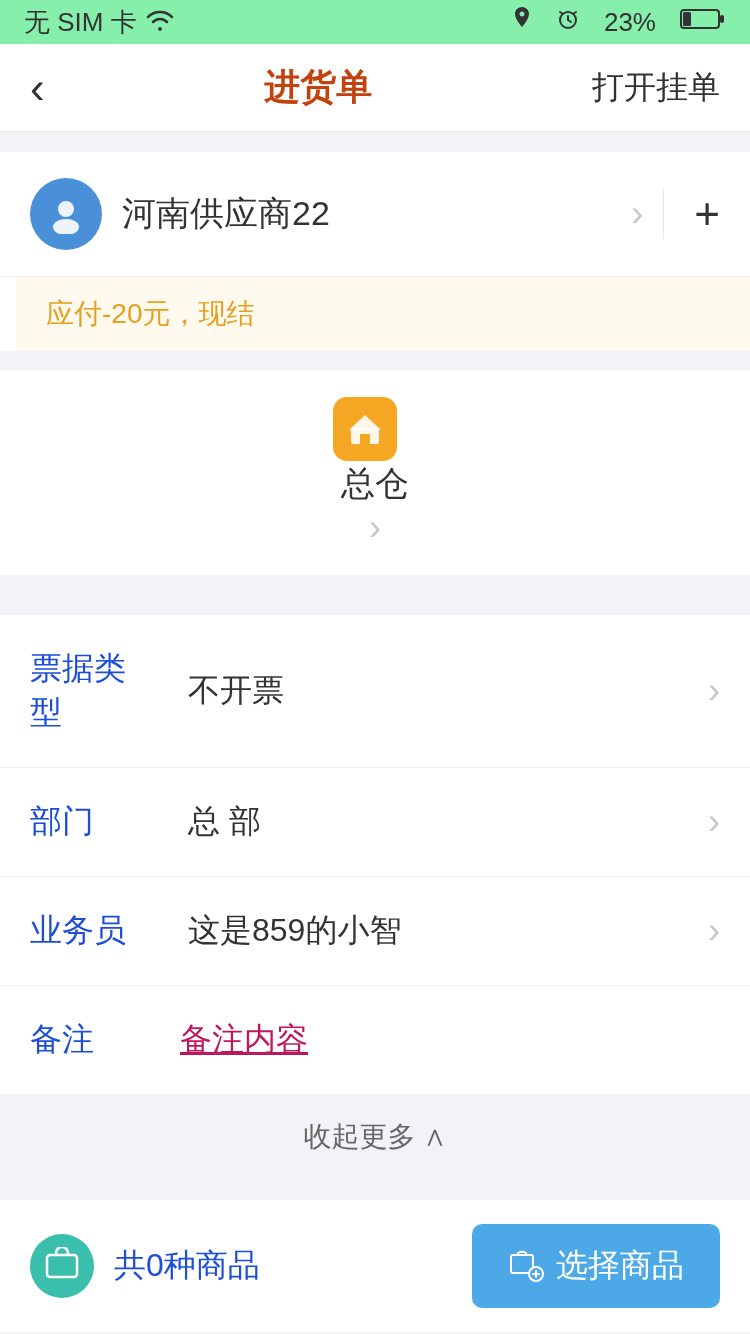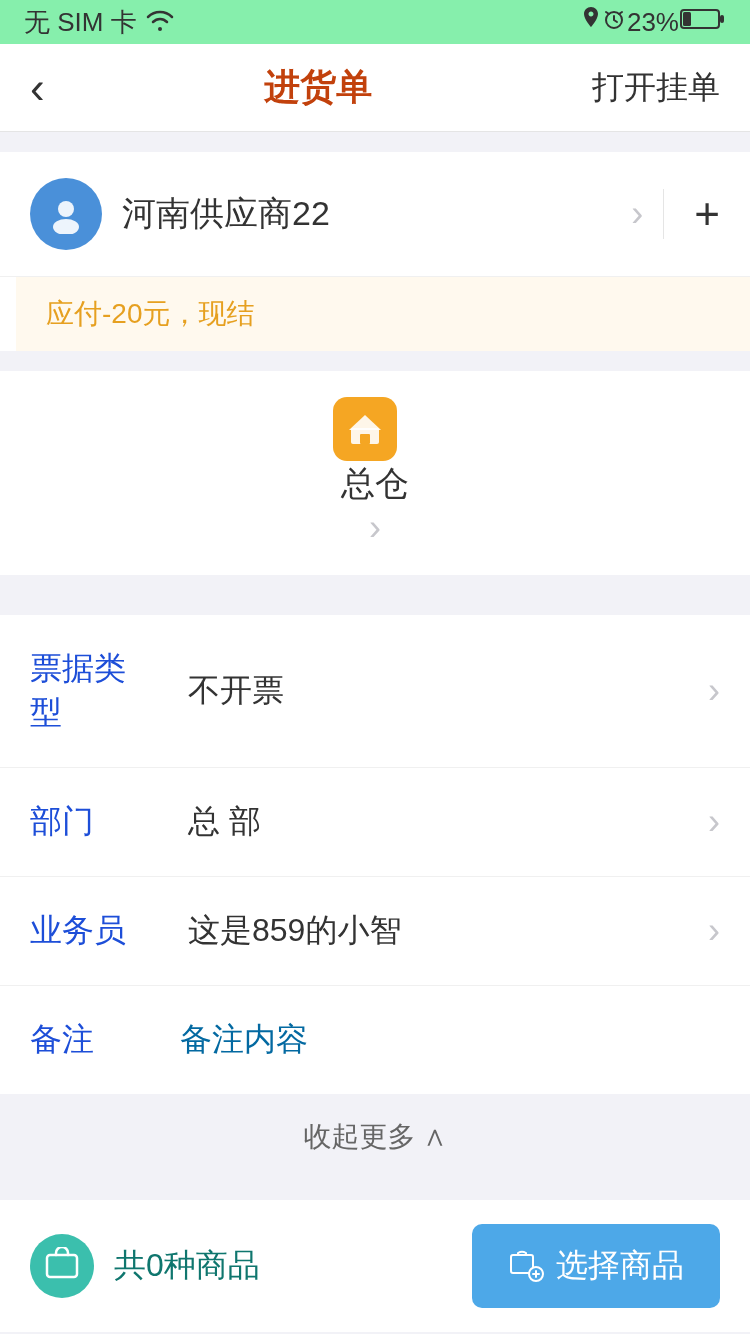--- a/index.html
+++ b/index.html
@@ -30,21 +30,21 @@
       gap: 8px;
       font-size: 26px;
     }
     .status-center {
       font-size: 30px;
       font-weight: 600;
     }
     .status-right {
       display: flex;
       align-items: center;
-      gap: 1px;
+      gap: 24px;
       font-size: 26px;
     }
 
     
     .nav-bar {
       height: 88px;
       background: #fff;
       display: flex;
       align-items: center;
       justify-content: space-between;
@@ -184,22 +184,23 @@
     }
     .form-value {
       flex: 1;
       font-size: 32px;
       color: #333;
       margin-left: 38px;
     }
     .form-placeholder {
       flex: 1;
       font-size: 32px;
-      color: #0369a1;
+      color: #be185d;
       margin-left: 30px;
+      text-decoration: underline;
     }
 
     
     .collapse-row {
       background: #f2f2f7;
       display: flex;
       align-items: center;
       justify-content: center;
       padding: 24px;
       gap: 10px;
@@ -225,21 +226,21 @@
       background: #3bbfad;
       display: flex;
       align-items: center;
       justify-content: center;
       margin-right: 20px;
       flex-shrink: 0;
     }
     .product-count {
       flex: 1;
       font-size: 32px;
-      color: #0f766e;
+      color: #1d4ed8;
     }
     .select-btn {
       background: #4da8e8;
       border-radius: 10px;
       padding: 20px 36px;
       display: flex;
       align-items: center;
       gap: 12px;
       cursor: pointer;
     }

